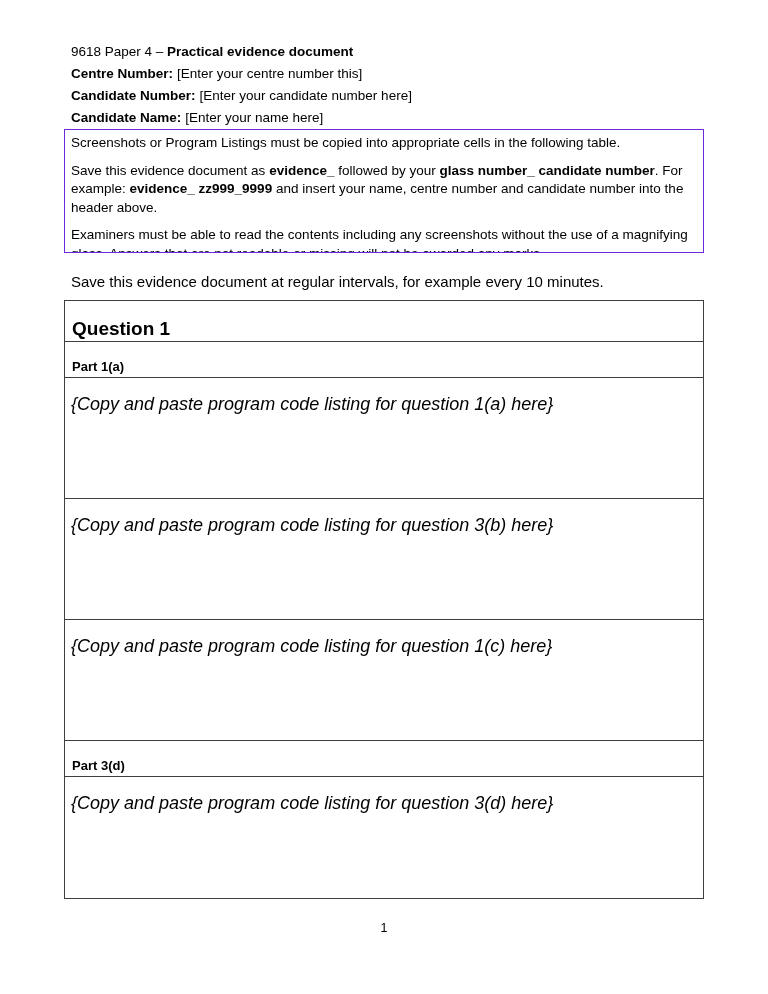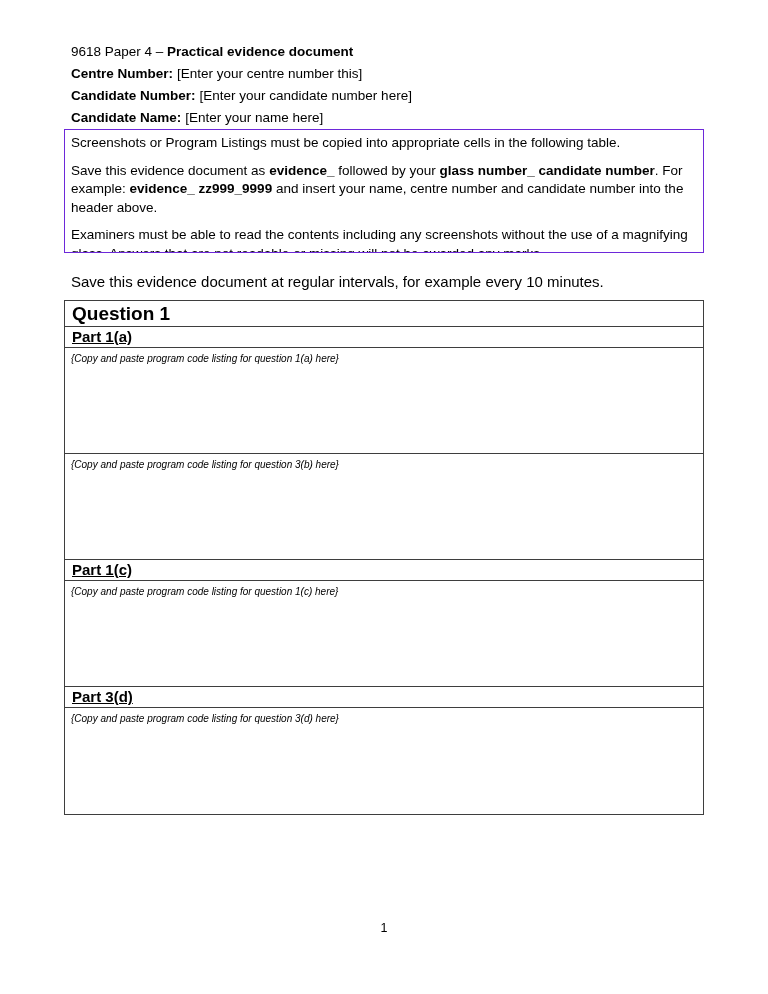--- a/index.html
+++ b/index.html
@@ -51,41 +51,41 @@
   .qtable {
     box-sizing: border-box;
     margin-top: 9px;
     border: 1px solid #3e3e3e;
     width: 640px;
   }
   .row {
     box-sizing: border-box;
     border-bottom: 1px solid #3e3e3e;
     overflow: hidden;
+    margin-top: 15px;
   }
   .row:last-child { border-bottom: none; }
   .qtitle {
     height: 26px;
     font-size: 19px;
     font-weight: bold;
     line-height: 25px;
     padding-left: 7px;
   }
   .phead {
     height: 21px;
-    font-size: 15px;
+    font-size: 13px;
     font-weight: bold;
     line-height: 20px;
     padding-left: 7px;
-    text-decoration: underline;
   }
   .phead.last { height: 22px; line-height: 21px; }
   .pcontent {
     height: 106px;
-    font-size: 10px;
+    font-size: 18px;
     font-style: italic;
     line-height: 18px;
     padding: 2px 6px;
   }
   
   .footer {
     position: absolute;
     left: 0;
     top: 920px;
     width: 768px;
@@ -116,21 +116,20 @@
     <p class="save-note">Save this evidence document at regular intervals, for example every 10 minutes.</p>
 
     <div class="qtable">
       <div class="row qtitle">Question 1</div>
 
       <div class="row phead">Part 1(a)</div>
       <div class="row pcontent">{Copy and paste program code listing for question 1(a) here}</div>
 
       <div class="row pcontent">{Copy and paste program code listing for question 3(b) here}</div>
 
-      <div class="row phead">Part 1(c)</div>
       <div class="row pcontent">{Copy and paste program code listing for question 1(c) here}</div>
 
       <div class="row phead">Part 3(d)</div>
       <div class="row pcontent">{Copy and paste program code listing for question 3(d) here}</div>
 
     </div>
 
   </div>
 
   <div class="footer">1</div>

